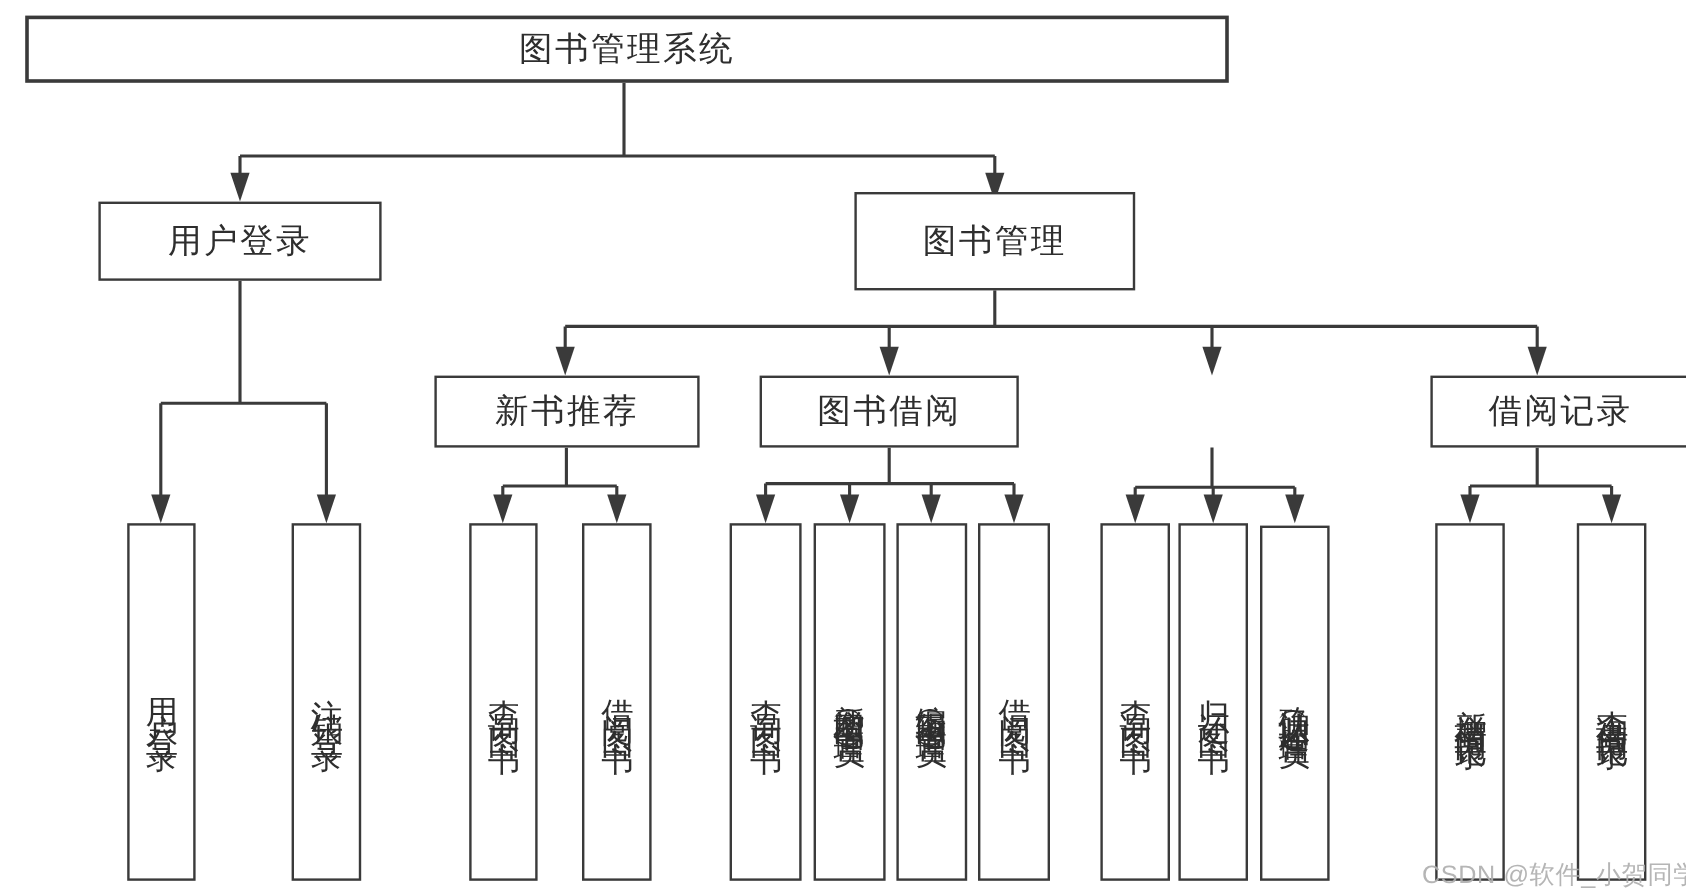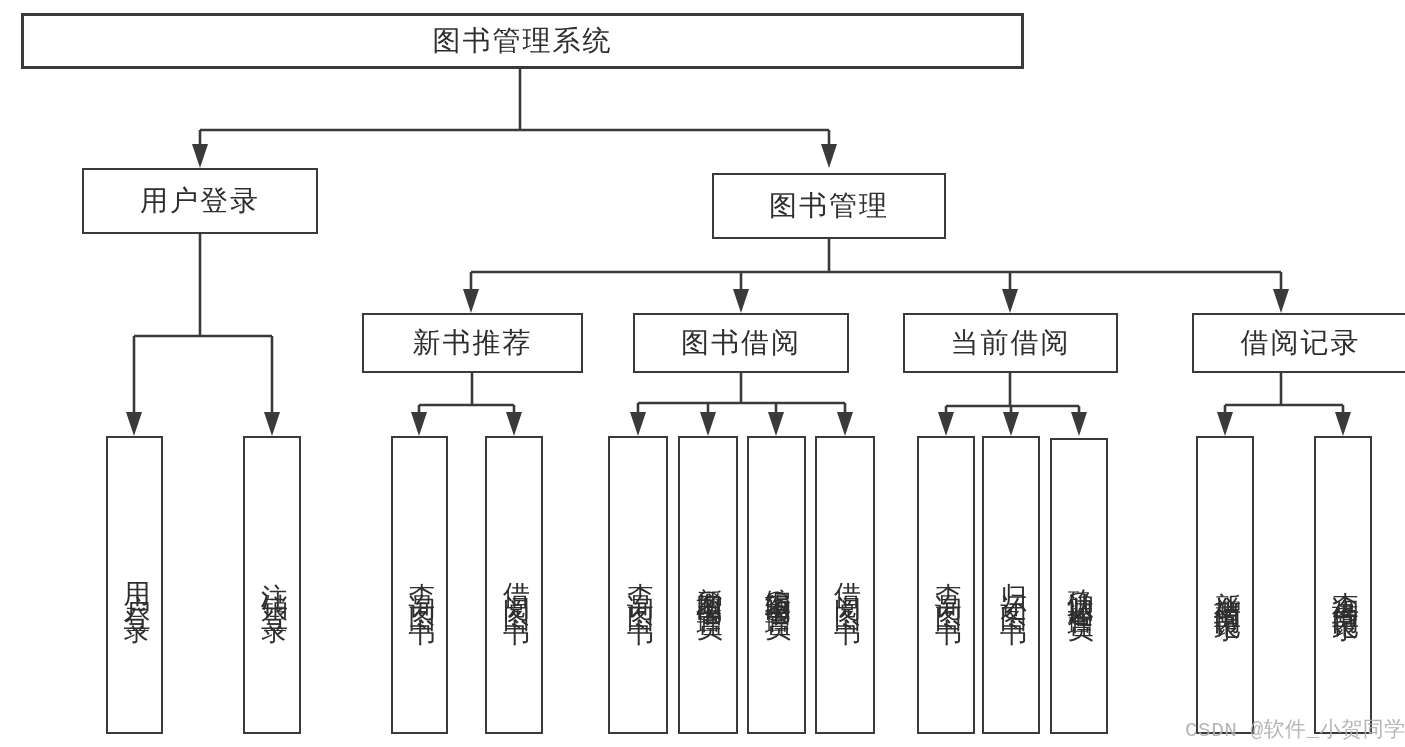--- a/index.html
+++ b/index.html
@@ -1,21 +1,21 @@
 <!DOCTYPE html>
 <html><head>
 <meta charset="utf-8">
 <style>
   html, body { margin: 0; padding: 0; background: #ffffff; }
   #stage {
     position: relative;
     width: 1405px;
     height: 747px;
     background: #ffffff;
-    font-family: Liberation Mono, monospace;
+    font-family: Liberation Sans, sans-serif;
     overflow: hidden;
   }
   #connectors {
     position: absolute;
     left: 0; top: 0;
     width: 1405px; height: 747px;
   }
   .box {
     position: absolute;
     box-sizing: border-box;
@@ -101,32 +101,29 @@
     </g>
   </svg>
 
   <div class="box root-box" style="left:21px; top:13px; width:1003px; height:56px;">
     <span class="h-label">图书管理系统</span>
   </div>
 
   <div class="box" style="left:82px; top:168px; width:236px; height:66px;">
     <span class="h-label">用户登录</span>
   </div>
-  <div class="box" style="left:712px; top:173px; width:234px; height:66px;">
+  <div class="box" style="left:712px; top:160px; width:234px; height:82px;">
     <span class="h-label">图书管理</span>
   </div>
 
   <div class="box" style="left:633px; top:313px; width:216px; height:60px;">
     <span class="h-label">图书借阅</span>
   </div>
   <div class="box" style="left:362px; top:313px; width:221px; height:60px;">
     <span class="h-label">新书推荐</span>
-  </div>
-  <div class="box" style="left:903px; top:313px; width:215px; height:60px;">
-    <span class="h-label">当前借阅</span>
   </div>
   <div class="box" style="left:1173px; top:313px; width:217px; height:60px;margin-left:19px;">
     <span class="h-label">借阅记录</span>
   </div>
 
   <div class="box" style="left:106px; top:436px; width:57px; height:298px;">
     <span class="vtext">用户登录</span>
   </div>
   <div class="box" style="left:243px; top:436px; width:58px; height:298px;">
     <span class="vtext">注销登录</span>

